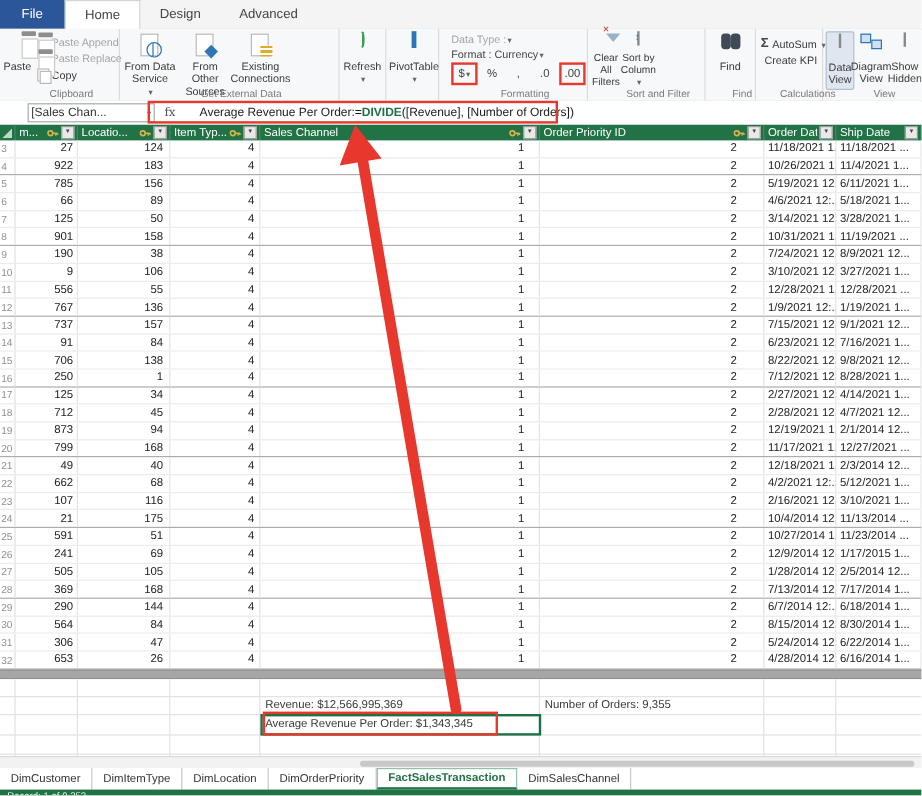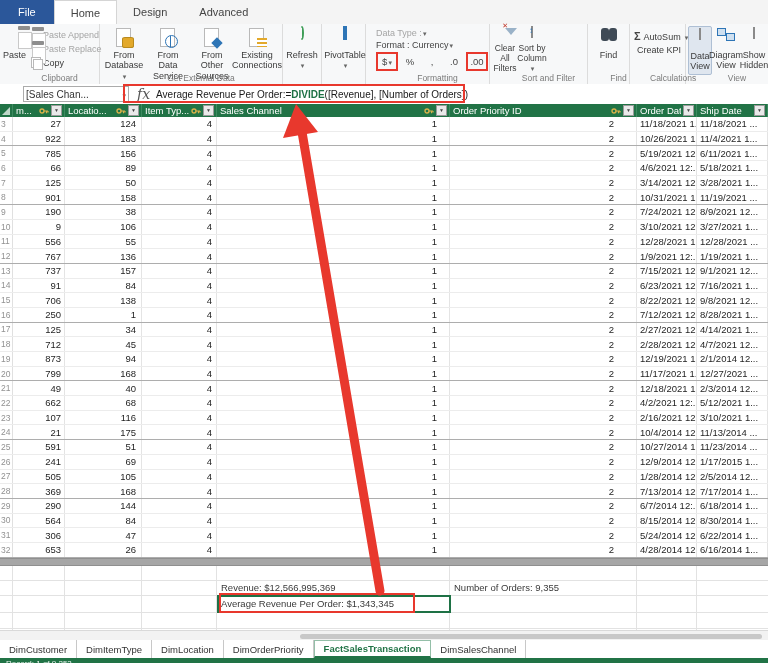--- a/index.html
+++ b/index.html
@@ -64,21 +64,21 @@
            padding:0 2px;font-size:9.5px;color:#444;}
   .fmt-btn.hl{border:2px solid #E8382D;}
   .viewbtn{width:26px;}
   .viewbtn.on{background:#dfe6ef;border:1px solid #aebfd4;border-radius:2px;}
   
   .fbar{position:absolute;top:84px;left:0;width:768px;height:20px;background:#fff;border-bottom:1px solid #c6c6c6;
         display:flex;align-items:center;font-size:10px;padding-left:22px;}
   .namebox{width:106px;height:16px;border:1px solid #ababab;background:#fff;margin-left:1px;
            display:flex;align-items:center;padding:0 2px;box-sizing:border-box;color:#333;}
   .namebox .nb-text{flex:1;overflow:hidden;white-space:nowrap;}
-  .fx{font-family:"DejaVu Serif",serif;font-style:italic;color:#555;margin:0 6px 0 8px;font-size:14px;}
+  .fx{font-family:"DejaVu Serif",serif;color:#555;margin:0 20px 0 8px;font-size:10px;}
   .ftext{white-space:nowrap;color:#1a1a1a;}
   .ftext .fn{color:#1E7145;font-weight:bold;}
   
   .ghead{position:absolute;top:104px;left:0;width:768px;height:13px;background:#217346;display:flex;color:#fff;
          font-size:9.5px;line-height:13px;}
   .h-cell{box-sizing:border-box;border-right:1px solid #3d8a60;display:flex;align-items:center;padding:0 2px 0 3px;overflow:hidden;}
   .h-label{flex:1;overflow:hidden;white-space:nowrap;}
   .selall{width:13px;box-sizing:border-box;border-right:1px solid #3d8a60;position:relative;}
   .selall::after{content:"";position:absolute;right:2px;bottom:2px;border-bottom:8px solid #bfd8c9;border-left:8px solid transparent;}
   .filterbox{width:9px;height:9px;background:#e9e9e9;border:1px solid #9a9a9a;font-size:5px;color:#444;
@@ -153,28 +153,20 @@
       </div>
     </div>
     <div class="glabel">Clipboard</div>
   </div>
 
   <div class="rgroup" style="width:183px">
     <div class="gcontent">
         <div class="bigbtn">
           <div class="bicon">
             <span class="doc"></span>
-            <span class="cyl"></span>
-          </div>
-          <span>From Database</span>
-          <span class="caret"></span>
-        </div>
-        <div class="bigbtn">
-          <div class="bicon">
-            <span class="doc"></span>
             <span class="globe"></span>
           </div>
           <span>From Data Service</span>
           <span class="caret"></span>
         </div>
         <div class="bigbtn">
           <div class="bicon">
             <span class="doc"></span>
             <span class="diamond"></span>
           </div>

